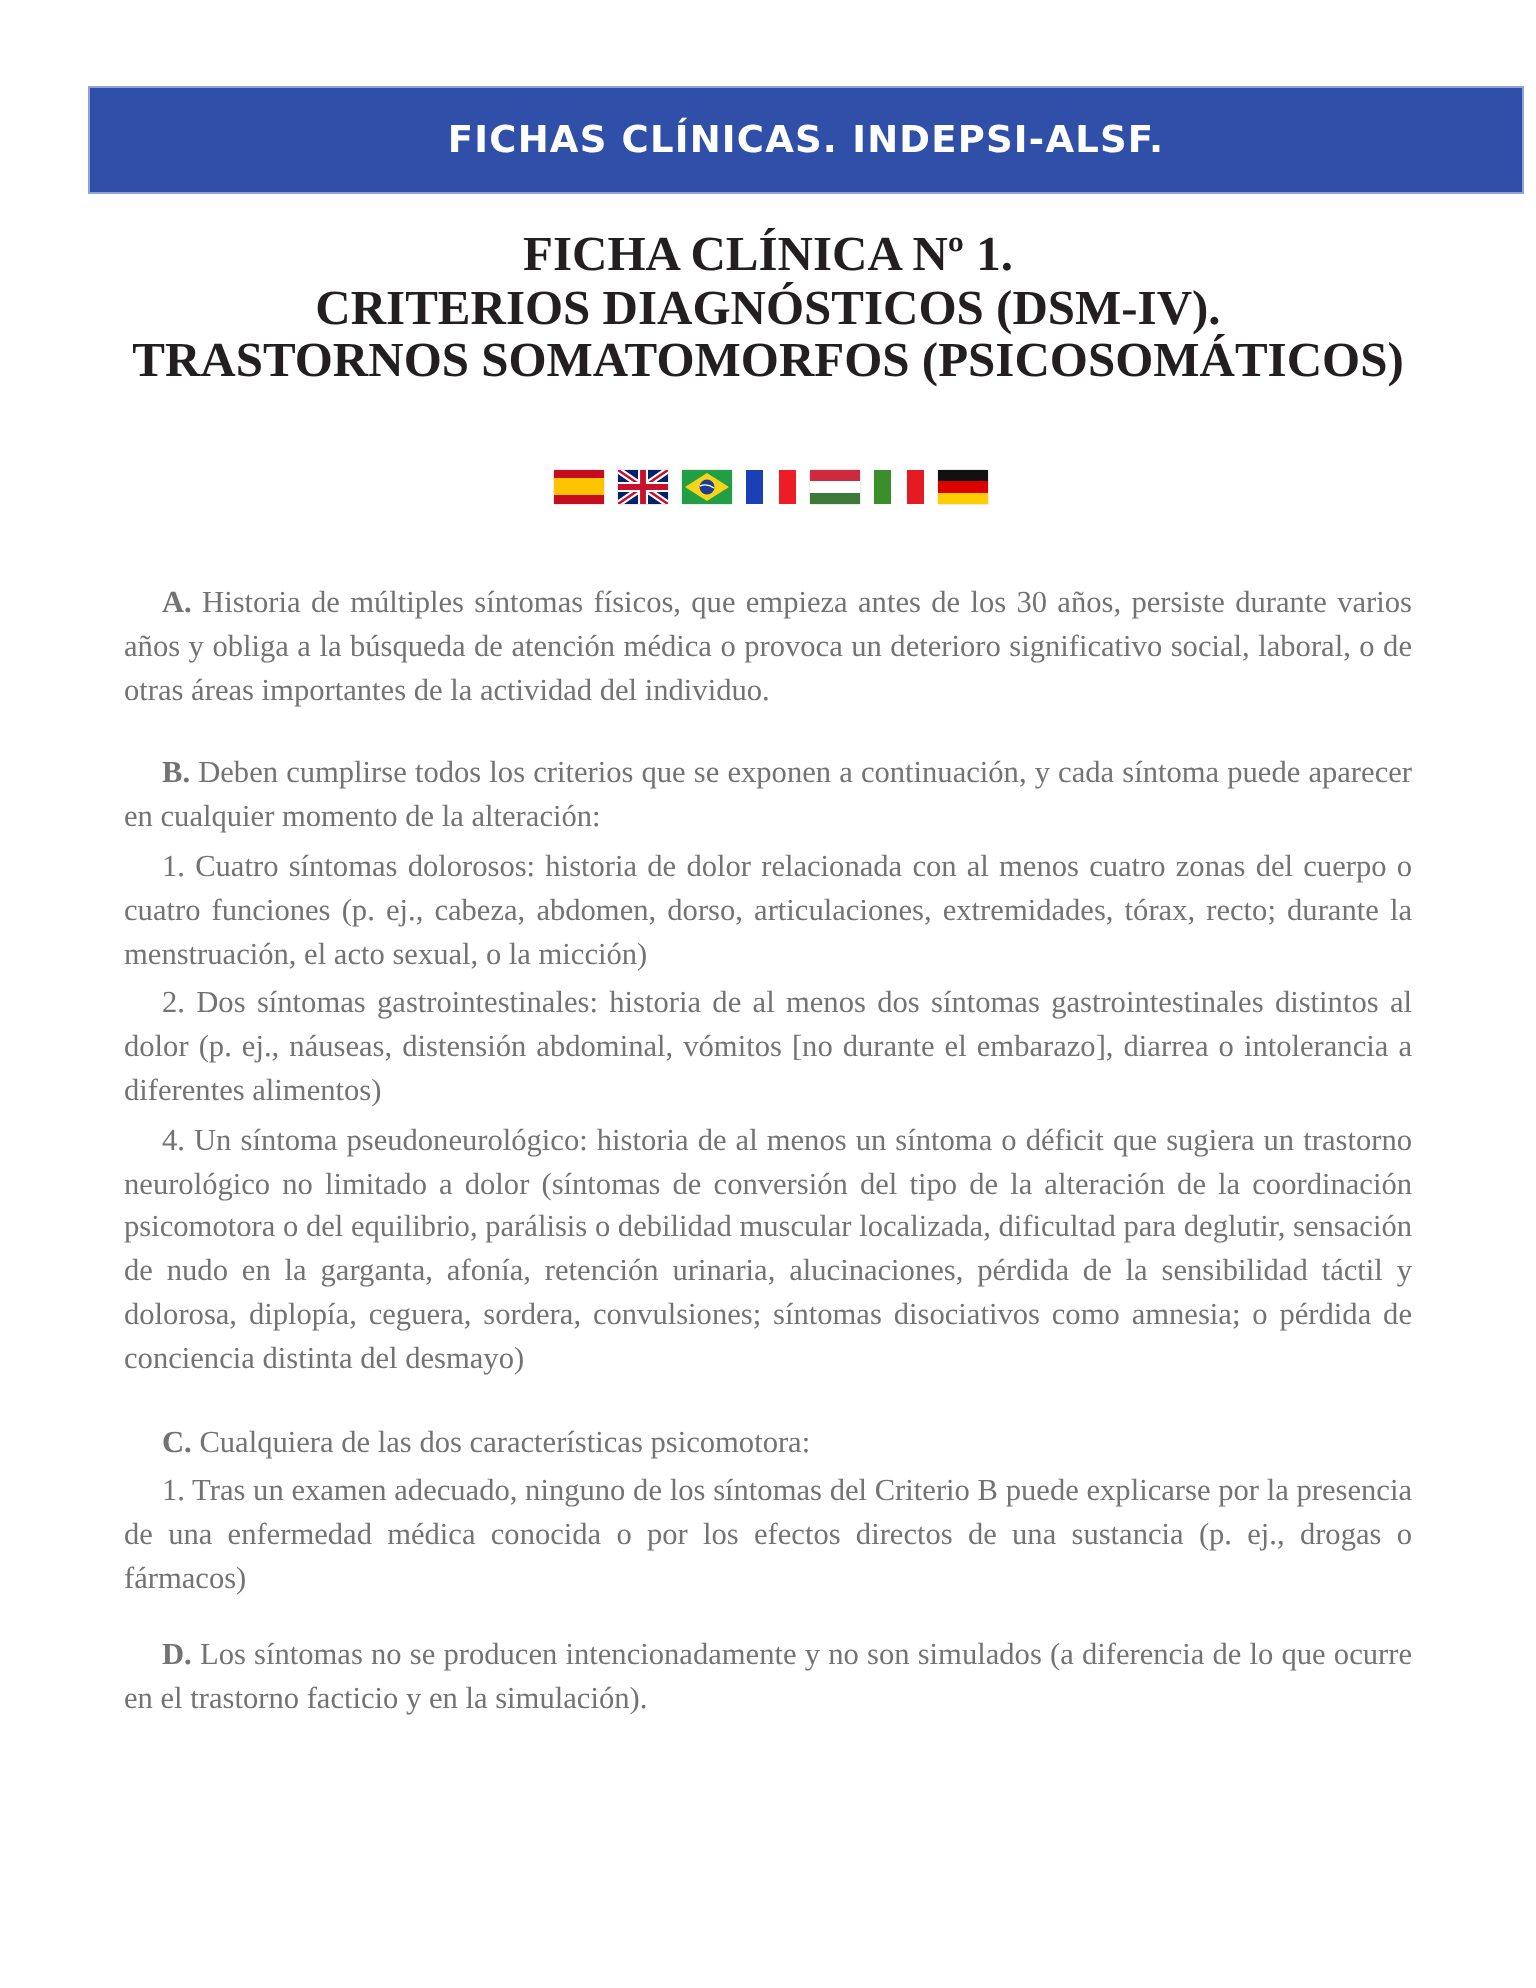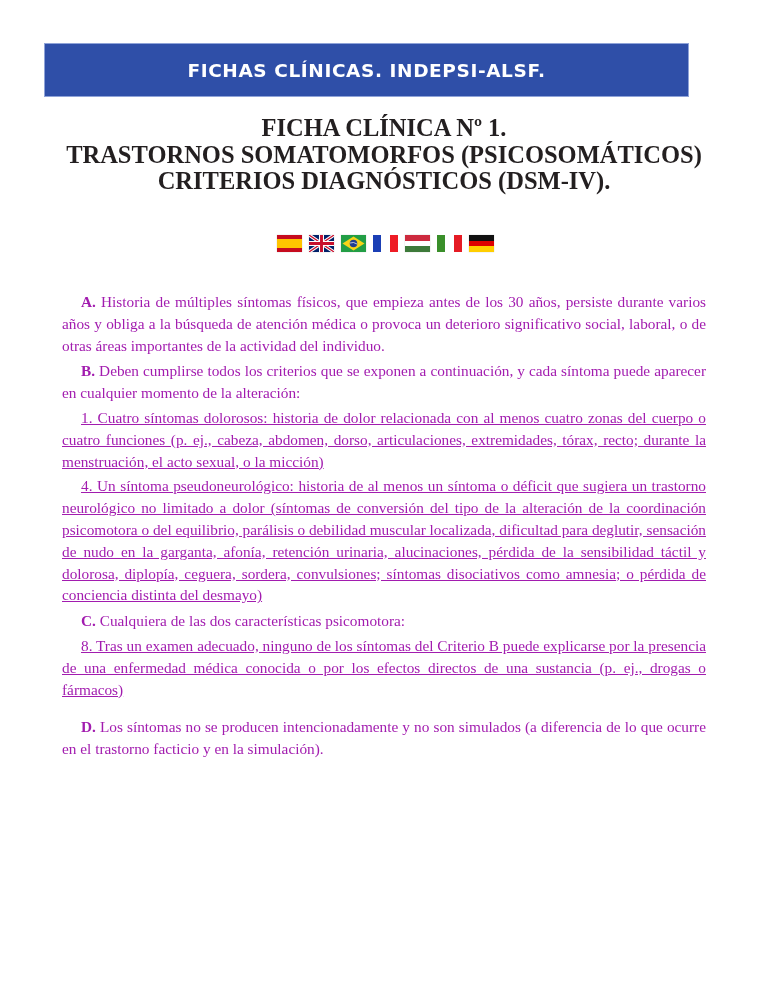--- a/index.html
+++ b/index.html
@@ -11,21 +11,21 @@
       width: 768px;
       height: 994px;
       position: relative;
       overflow: hidden;
       color: #231f20;
     }
     .banner {
       position: absolute;
       left: 45px;
       top: 44px;
-      width: 643px;
+      width: 716px;
       height: 52px;
       background: #2f4fa8;
       display: flex;
       align-items: center;
       justify-content: center;
       box-shadow: 0 0 0 1px #8fa3d8;
     }
     .banner-text {
       font-family: "DejaVu Sans", sans-serif;
       font-weight: bold;
@@ -71,44 +71,44 @@
     .flag svg { position: absolute; left: 0; top: 0; width: 100%; height: 100%; }
 
     .content {
       position: absolute;
       left: 62px;
       top: 291px;
       width: 644px;
       font-family: "Liberation Serif", serif;
       font-size: 15.3px;
       line-height: 21.8px;
-      color: #a21caf;
+      color: #737373;
       text-align: justify;
     }
     .content p {
       margin: 0;
       text-indent: 19px;
     }
-    .content p.item { margin-top: 3px; text-decoration: underline; }
-    .content p.section { margin-top: 4px; }
+    .content p.item { margin-top: 3px; }
+    .content p.section { margin-top: 20px; }
     .content p.section.first { margin-top: 0; }
     .content p.section.d { margin-top: 16px; }
     .label { font-weight: bold; }
   </style>
 </head>
 <body>
 
 <div class="banner">
   <span class="banner-text">FICHAS CLÍNICAS. INDEPSI-ALSF.</span>
 </div>
 
 <div class="title">
   <div>FICHA CLÍNICA Nº 1.</div>
+  <div>CRITERIOS DIAGNÓSTICOS (DSM-IV).</div>
   <div>TRASTORNOS SOMATOMORFOS (PSICOSOMÁTICOS)</div>
-  <div>CRITERIOS DIAGNÓSTICOS (DSM-IV).</div>
 </div>
 
 <div class="flags">
   <div class="flag flag-es"></div>
   <div class="flag flag-gb">
     <svg viewBox="0 0 60 40" preserveAspectRatio="none">
       <path d="M0,0 L60,40 M60,0 L0,40" stroke="#ffffff" stroke-width="8"></path>
       <path d="M0,0 L60,40 M60,0 L0,40" stroke="#c8102e" stroke-width="3"></path>
       <path d="M30,0 V40 M0,20 H60" stroke="#ffffff" stroke-width="12"></path>
       <path d="M30,0 V40 M0,20 H60" stroke="#c8102e" stroke-width="7"></path>
@@ -125,19 +125,20 @@
   <div class="flag flag-hu"></div>
   <div class="flag flag-it"></div>
   <div class="flag flag-de"></div>
 </div>
 
 <div class="content">
   <p class="section first"><span class="label">A.</span><span> Historia de múltiples síntomas físicos, que empieza antes de los 30 años, persiste durante varios años y obliga a la búsqueda de atención médica o provoca un deterioro significativo social, laboral, o de otras áreas importantes de la actividad del individuo.</span></p>
 
   <p class="section"><span class="label">B.</span><span> Deben cumplirse todos los criterios que se exponen a continuación, y cada síntoma puede aparecer en cualquier momento de la alteración:</span></p>
   <p class="item">1. Cuatro síntomas dolorosos: historia de dolor relacionada con al menos cuatro zonas del cuerpo o cuatro funciones (p. ej., cabeza, abdomen, dorso, articulaciones, extremidades, tórax, recto; durante la menstruación, el acto sexual, o la micción)</p>
+  <p class="item">2. Dos síntomas gastrointestinales: historia de al menos dos síntomas gastrointestinales distintos al dolor (p. ej., náuseas, distensión abdominal, vómitos [no durante el embarazo], diarrea o intolerancia a diferentes alimentos)</p>
   <p class="item">4. Un síntoma pseudoneurológico: historia de al menos un síntoma o déficit que sugiera un trastorno neurológico no limitado a dolor (síntomas de conversión del tipo de la alteración de la coordinación psicomotora o del equilibrio, parálisis o debilidad muscular localizada, dificultad para deglutir, sensación de nudo en la garganta, afonía, retención urinaria, alucinaciones, pérdida de la sensibilidad táctil y dolorosa, diplopía, ceguera, sordera, convulsiones; síntomas disociativos como amnesia; o pérdida de conciencia distinta del desmayo)</p>
 
   <p class="section"><span class="label">C.</span><span> Cualquiera de las dos características psicomotora:</span></p>
-  <p class="item">8. Tras un examen adecuado, ninguno de los síntomas del Criterio B puede explicarse por la presencia de una enfermedad médica conocida o por los efectos directos de una sustancia (p. ej., drogas o fármacos)</p>
+  <p class="item">1. Tras un examen adecuado, ninguno de los síntomas del Criterio B puede explicarse por la presencia de una enfermedad médica conocida o por los efectos directos de una sustancia (p. ej., drogas o fármacos)</p>
 
   <p class="section d"><span class="label">D.</span><span> Los síntomas no se producen intencionadamente y no son simulados (a diferencia de lo que ocurre en el trastorno facticio y en la simulación).</span></p>
 </div>
 
 </body></html>

